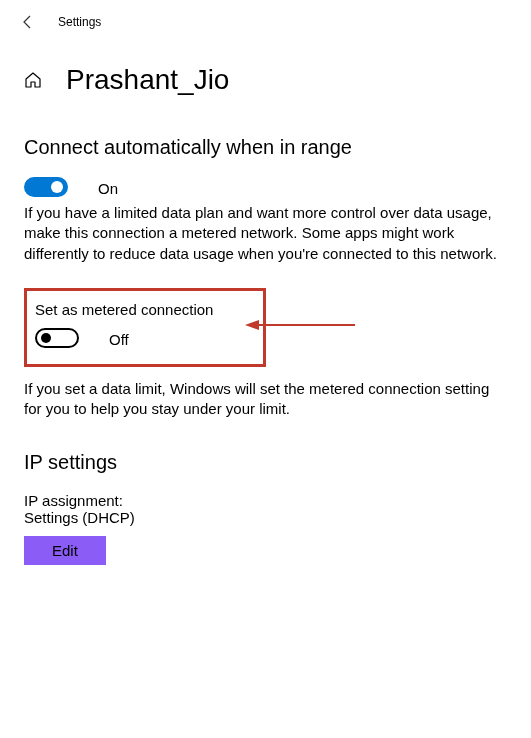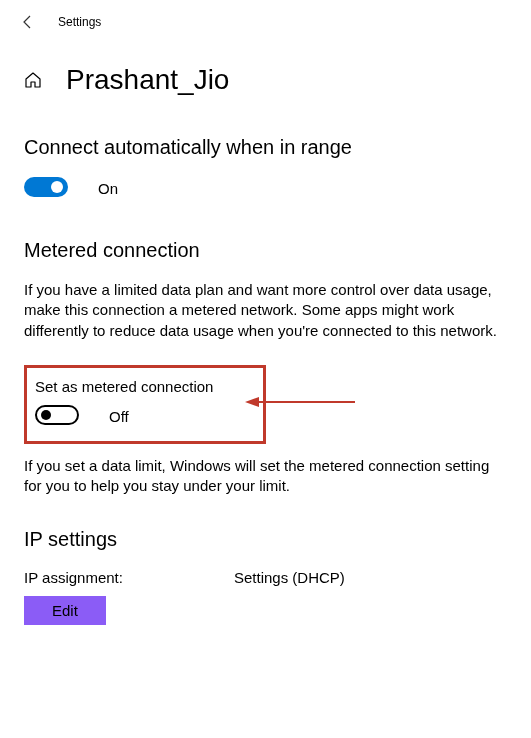--- a/index.html
+++ b/index.html
@@ -120,20 +120,21 @@
       left: 218px;
       top: 26px;
       width: 110px;
       height: 16px;
       pointer-events: none;
     }
     .kv-row {
       display: flex;
       font-size: 15px;
       margin-bottom: 10px;
+      flex-direction: column;
     }
     .kv-key { width: 210px; }
     .kv-val { color: #000; }
     .edit-btn {
       display: inline-block;
       background: #8b5cf6;
       border: none;
       padding: 6px 28px;
       font-size: 15px;
       font-family: inherit;
@@ -166,21 +167,20 @@
 
   
   <h2 class="section-heading">Connect automatically when in range</h2>
   <div class="toggle-row">
     <div class="toggle on"></div>
     <span class="toggle-state">On</span>
   </div>
 
   
   <div class="metered-section">
-    <h2 class="section-heading">Metered connection</h2>
     <p class="body-text">If you have a limited data plan and want more control over data usage, make this connection a metered network. Some apps might work differently to reduce data usage when you're connected to this network.</p>
 
     <div class="highlight-box">
       <div class="toggle-label-above">Set as metered connection</div>
       <div class="toggle-row">
         <div class="toggle off"></div>
         <span class="toggle-state">Off</span>
       </div>
       <svg class="arrow-annotation" viewBox="0 0 110 16">
         <line x1="110" y1="8" x2="10" y2="8" stroke="#c0392b" stroke-width="2"></line>

